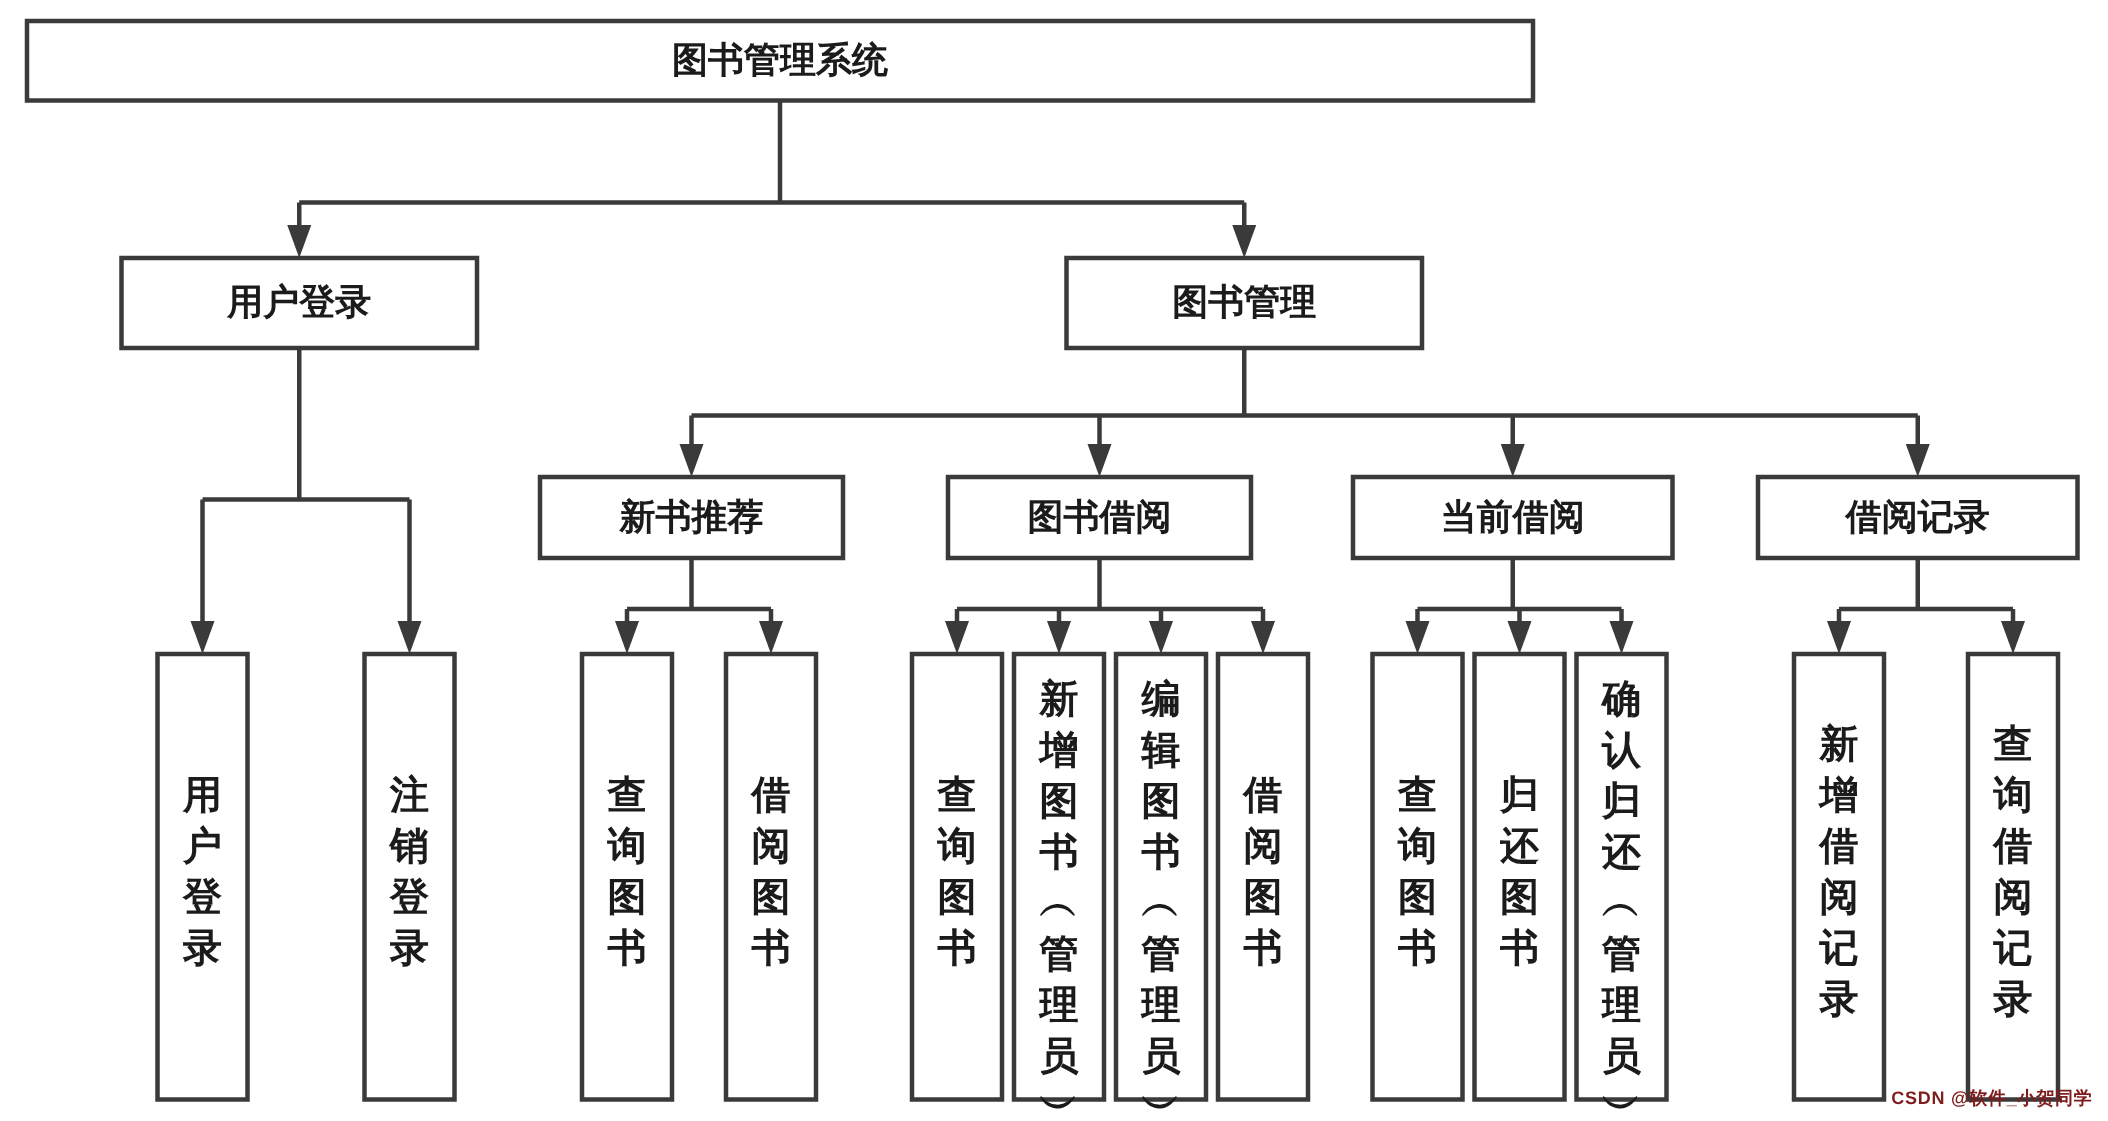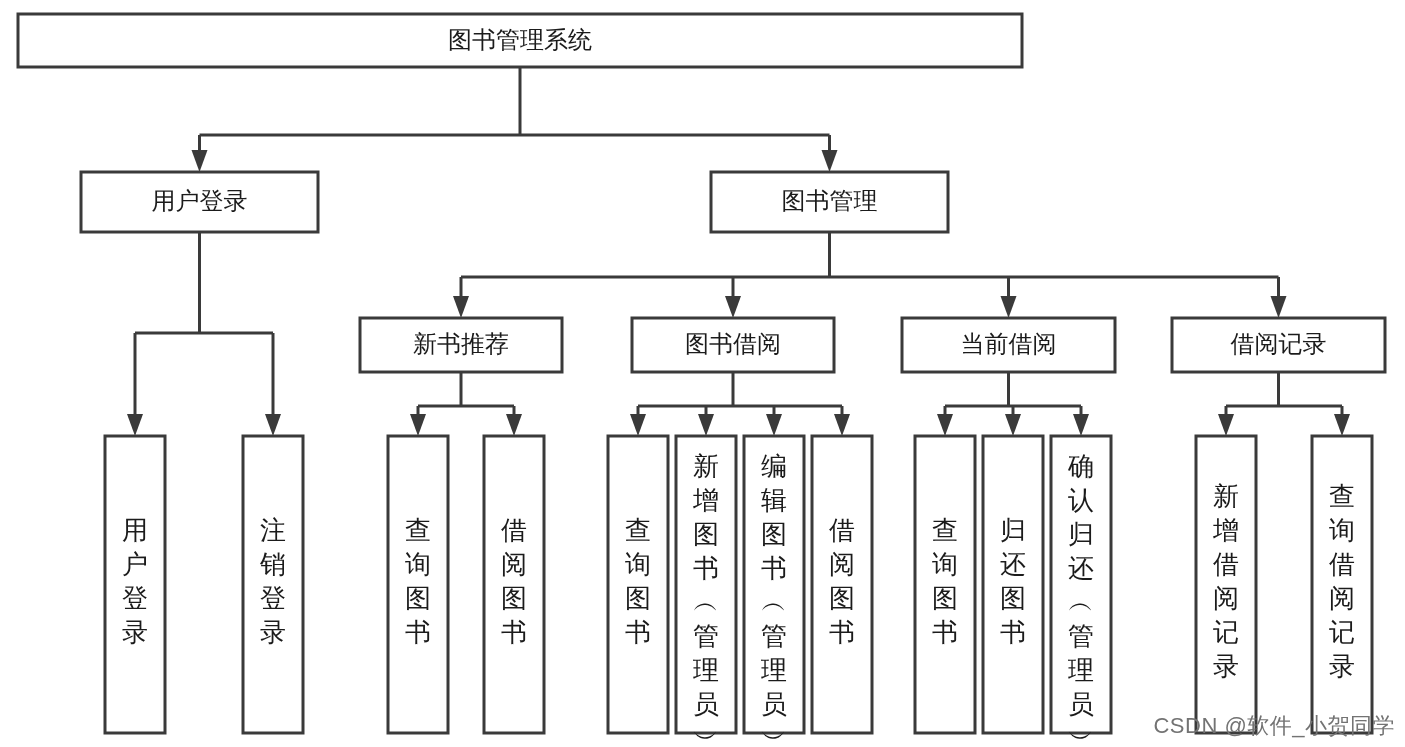--- a/index.html
+++ b/index.html
@@ -14,20 +14,21 @@
     font-family: "Liberation Sans", "DejaVu Sans", sans-serif;
     overflow: hidden;
     position: relative;
   }
   #diagram-root {
     position: absolute;
     left: 0;
     top: 0;
     width: 1405px;
     height: 747px;
+    font-weight: bold;
   }
   svg.diagram {
     display: block;
     width: 1405px;
     height: 747px;
   }
   .node-box {
     fill: #ffffff;
     stroke: #3a3a3a;
     stroke-width: 3;
@@ -53,22 +54,22 @@
   }
   .arrow-head {
     fill: #3a3a3a;
     stroke: none;
   }
   .watermark {
     position: absolute;
     right: 10px;
     bottom: 6px;
     font-family: "Liberation Sans", "DejaVu Sans", sans-serif;
-    font-size: 22px;
-    color: #737373;
+    font-size: 12px;
+    color: #7f1d1d;
     letter-spacing: 0.5px;
     white-space: nowrap;
     pointer-events: none;
   }
 </style>
 </head>
 <body>
 
 <div id="diagram-root">
   <svg class="diagram" viewBox="0 0 1405 747" xmlns="http://www.w3.org/2000/svg">

